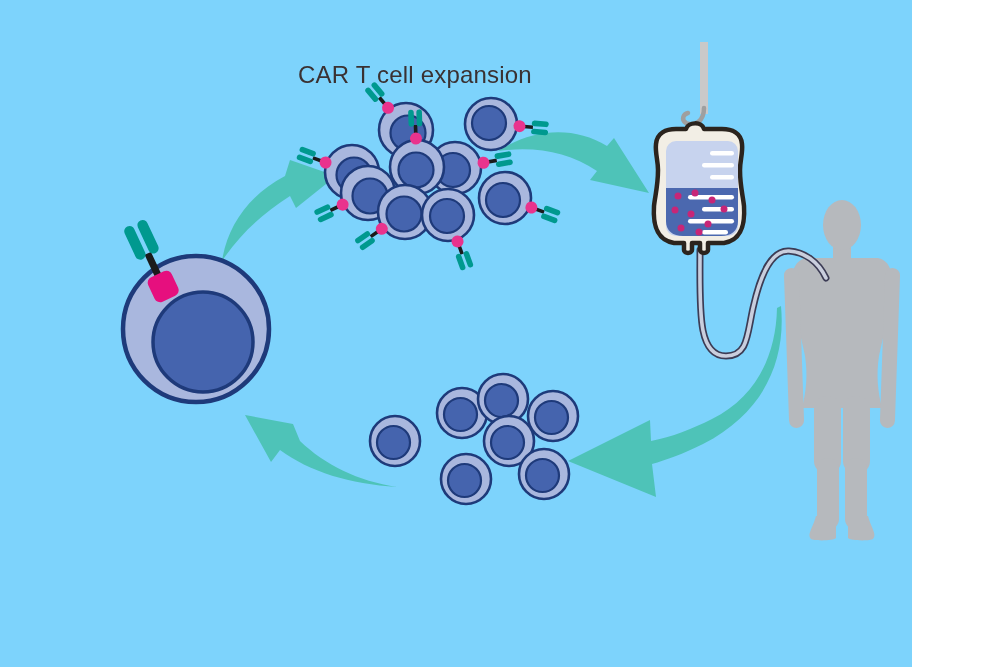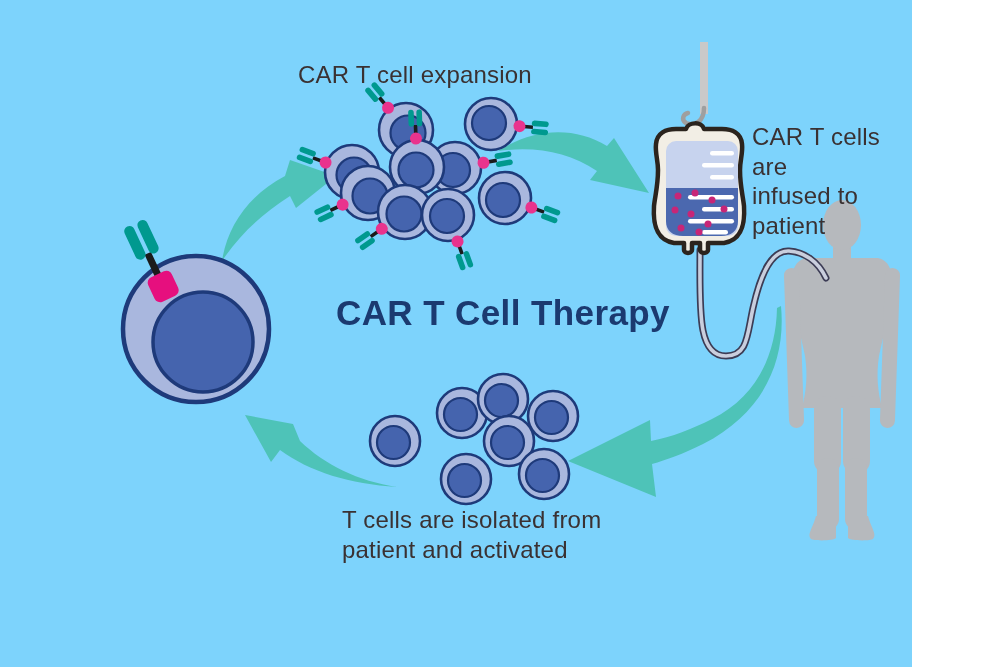--- a/index.html
+++ b/index.html
@@ -197,21 +197,16 @@
       <use href="#tcell-plain" transform="translate(553,416)"></use>
       <use href="#tcell-plain" transform="translate(509,441)"></use>
       <use href="#tcell-plain" transform="translate(395,441)"></use>
       <use href="#tcell-plain" transform="translate(466,479)"></use>
       <use href="#tcell-plain" transform="translate(544,474)"></use>
     </g>
   </svg>
 
   <div class="label expansion">CAR T cell expansion</div>
 
-  <div class="label infusion">CAR T cells are
-infused to patient</div>
-
-  <div class="title">CAR T Cell Therapy</div>
-
-
-  <div class="label isolation">T cells are isolated from
-patient and activated</div>
+
+
+
 </div>
 
 </body></html>

